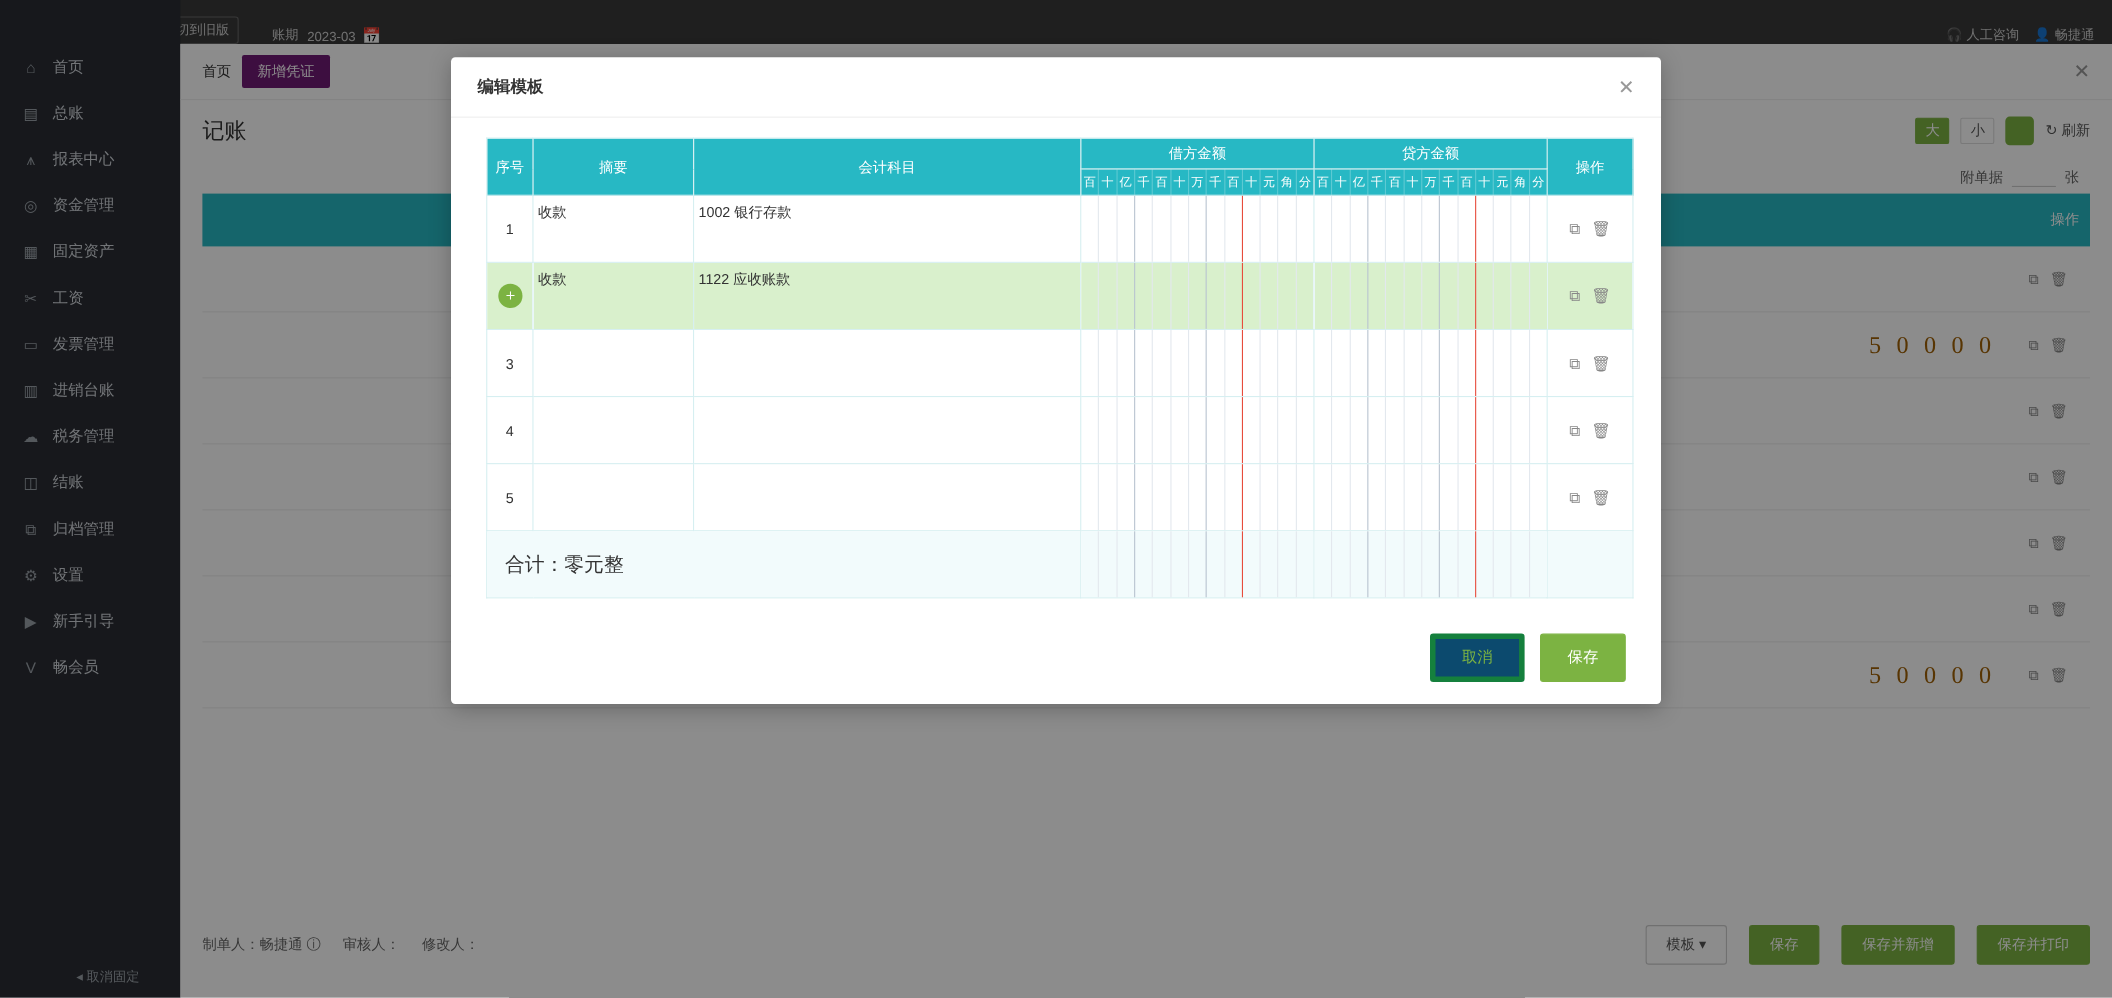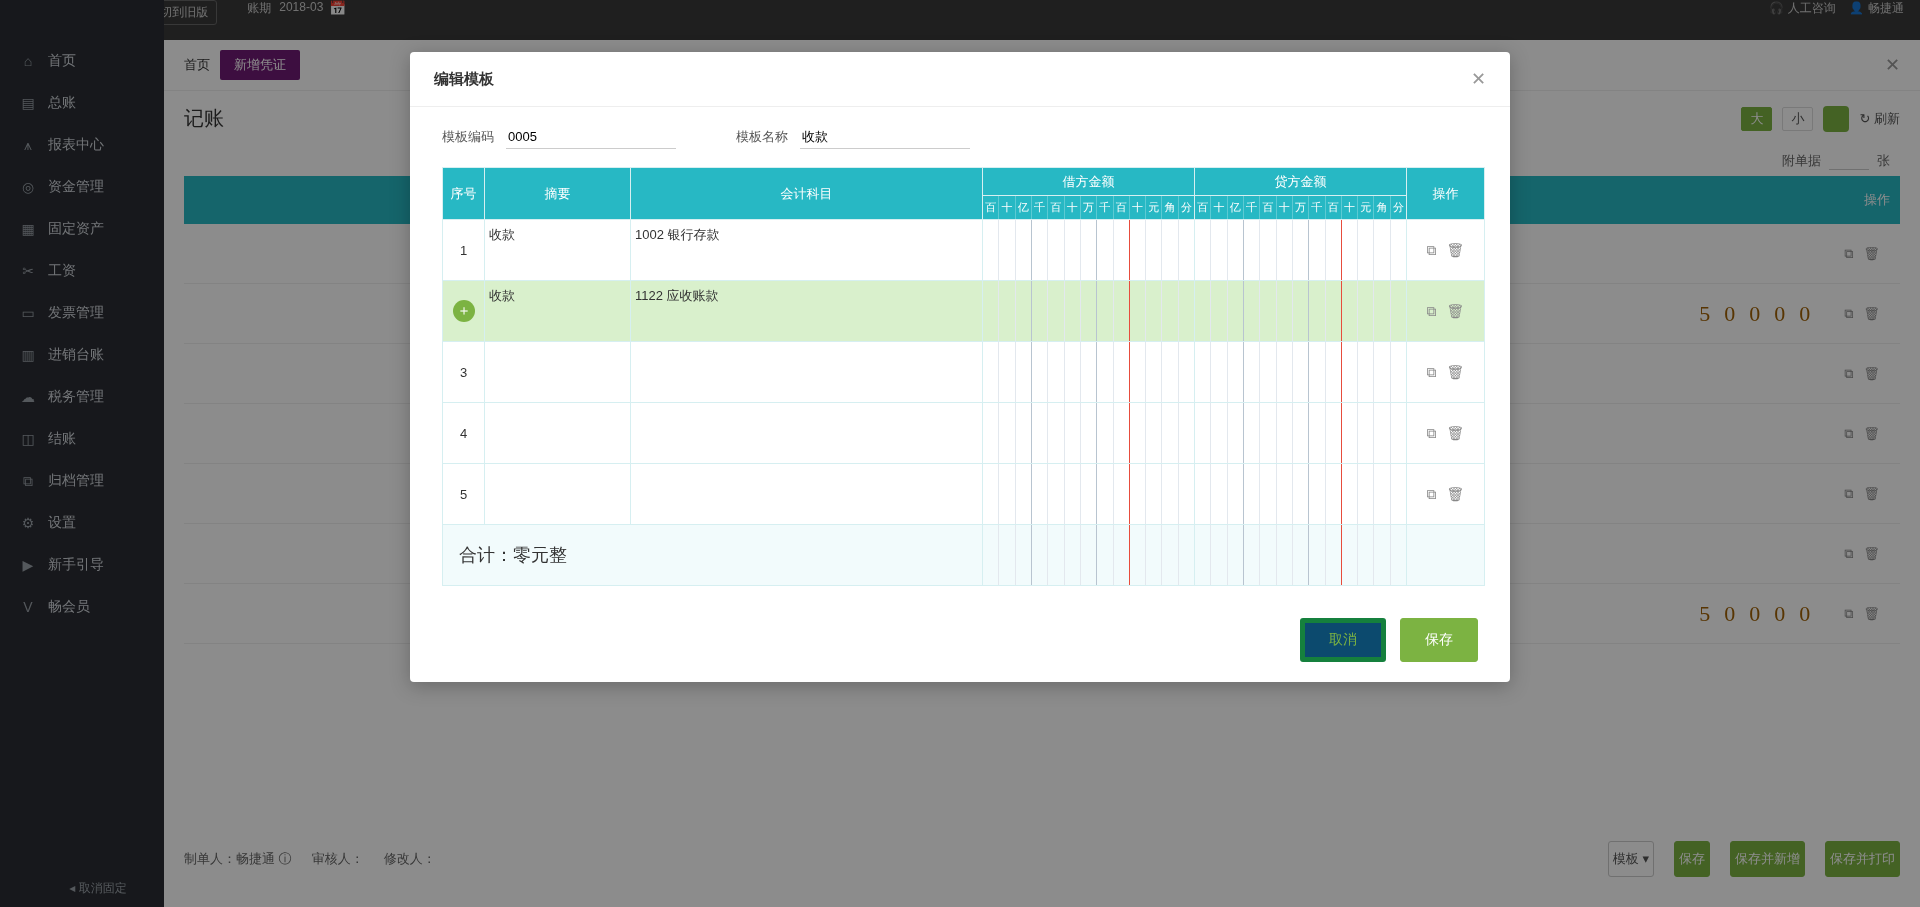--- a/index.html
+++ b/index.html
@@ -1,18 +1,18 @@
 <!DOCTYPE html>
 <html><head>
 <meta charset="utf-8">
 <style>
 *{margin:0;padding:0;box-sizing:border-box}
 body{font-family:"Microsoft YaHei","PingFang SC",Arial,sans-serif;font-size:13px;color:#333;background:#f5f5f5;overflow:hidden;width:1920px;height:907px;position:relative}
 
-.topbar{height:40px;background:#3a3a3a;color:#ccc;display:flex;align-items:flex-start;padding:0 16px;font-size:12px}
+.topbar{height:40px;background:#3a3a3a;color:#ccc;display:flex;align-items:flex-end;padding:0 16px;font-size:12px}
 .topbar .org{background:#555;padding:4px 30px 4px 10px;border-radius:3px;margin-right:10px;position:relative}
 .topbar .org::after{content:"▾";position:absolute;right:8px}
 .topbar .iconbtn{margin:0 6px;color:#aaa;font-size:14px}
 .topbar .switch{border:1px solid #666;padding:3px 8px;border-radius:3px;margin:0 8px}
 .topbar .spacer{flex:1}
 .topbar .right{display:flex;align-items:center;gap:14px}
 
 .sidebar{position:absolute;left:0;top:0;width:164px;height:100%;background:#2a2d33;color:#cfd3d9;padding-top:40px}
 .sidebar .item{display:flex;align-items:center;gap:12px;padding:12px 20px;font-size:14px;cursor:pointer}
 .sidebar .ic{width:16px;text-align:center;font-size:14px;color:#9aa0a8}
@@ -29,21 +29,21 @@
 .sizebtn.green{background:#7cb342;color:#fff;border-color:#7cb342}
 .greensq{width:26px;height:26px;background:#7cb342;border-radius:4px;display:inline-block}
 .bg-table-area{padding:0 20px}
 .bg-thead{background:#27b8c4;color:#fff;height:48px;display:flex;align-items:center;font-size:13px}
 .bg-thead .c{padding:0 10px}
 .bg-row{height:60px;border-bottom:1px solid #eee;display:flex;align-items:center;justify-content:flex-end;padding-right:20px;gap:20px}
 .bg-num{font-size:22px;letter-spacing:14px;color:#a16207;font-family:Liberation Serif, serif}
 .bg-icons{color:#888;display:flex;gap:10px}
 .bg-footer{position:absolute;bottom:30px;left:20px;right:20px;display:flex;align-items:center;gap:20px;font-size:13px;color:#666}
 .bg-footer .spacer{flex:1}
-.bg-btn{padding:8px 4px;border-radius:3px;font-size:13px;border:1px solid #ccc;background:#fff;color:#555}
+.bg-btn{padding:8px 18px;border-radius:3px;font-size:13px;border:1px solid #ccc;background:#fff;color:#555}
 .bg-btn.g{background:#7cb342;color:#fff;border-color:#7cb342}
 
 .overlay{position:absolute;inset:0;background:rgba(0,0,0,.45);z-index:100}
 .modal{position:absolute;left:50%;top:52px;transform:translateX(-50%);width:1100px;background:#fff;border-radius:4px;box-shadow:0 4px 20px rgba(0,0,0,.25);z-index:101}
 .modal-header{display:flex;align-items:center;padding:16px 24px;border-bottom:1px solid #eee}
 .modal-header h3{font-size:15px;font-weight:700}
 .modal-header .x{margin-left:auto;font-size:18px;color:#999;cursor:pointer}
 .modal-body{padding:18px 32px}
 .form-row{display:flex;gap:60px;margin-bottom:18px}
 .field{display:flex;align-items:center;gap:12px}
@@ -83,21 +83,21 @@
 </style>
 </head>
 <body>
 
 <div class="topbar">
   <span class="org">3263</span>
   <span class="iconbtn">＋</span>
   <span class="iconbtn">⚙</span>
   <span class="switch">切到旧版</span>
   <span style="margin-left:22px">账期</span>
-  <span style="margin-left:8px">2018-03</span>
+  <span style="margin-left:8px">2023-03</span>
   <span class="iconbtn">📅</span>
   <div class="spacer"></div>
   <div class="right">
     <span><span>🎧</span> <span>人工咨询</span></span>
     <span><span>👤</span> <span>畅捷通</span></span>
   </div>
 </div>
 
 <div class="sidebar">
   <div id="side-items">
@@ -244,30 +244,20 @@
   </div>
 </div>
 
 <div class="overlay"></div>
 <div class="modal">
   <div class="modal-header">
     <h3>编辑模板</h3>
     <span class="x">✕</span>
   </div>
   <div class="modal-body">
-    <div class="form-row">
-      <div class="field">
-        <label>模板编码</label>
-        <input value="0005" style="">
-      </div>
-      <div class="field">
-        <label>模板名称</label>
-        <input value="收款" style="">
-      </div>
-    </div>
 
     <table class="vtable">
       <colgroup>
         <col class="col-idx">
           <col class="col-sum">
           <col class="col-acct">
           <col class="col-amt">
           <col class="col-amt">
           <col class="col-op">
       </colgroup>

